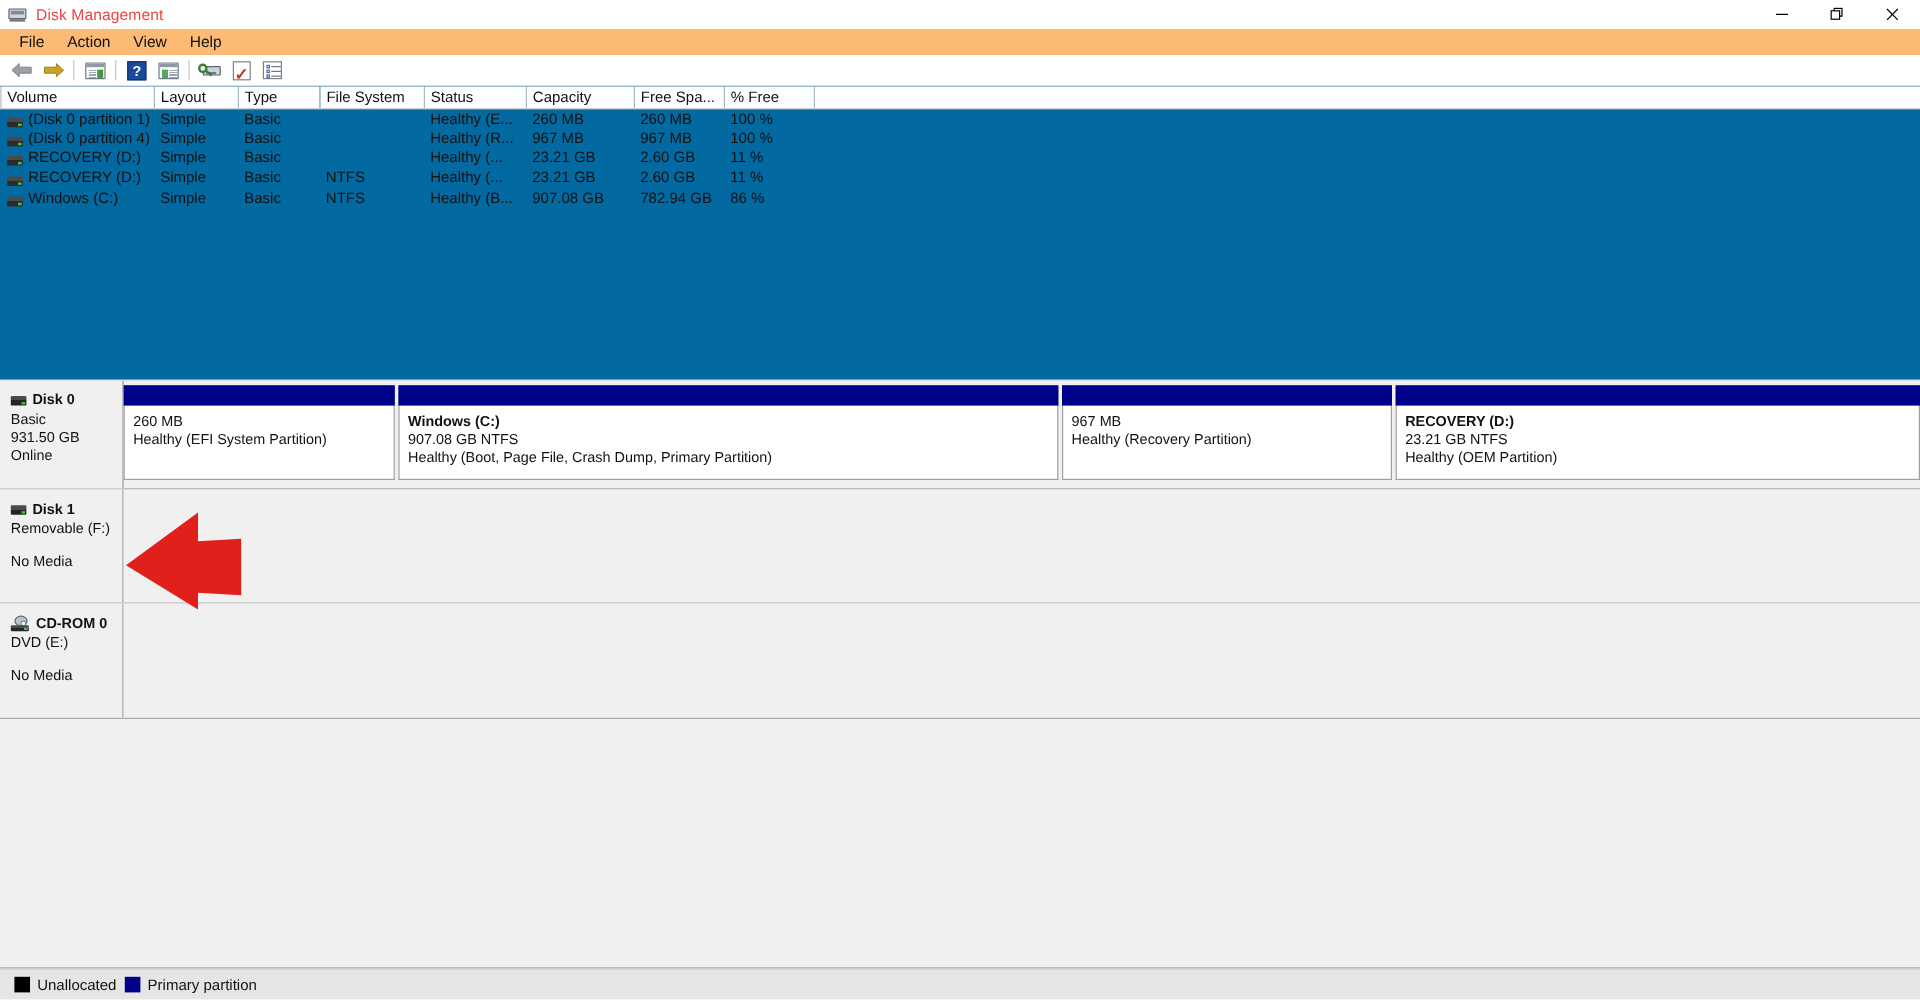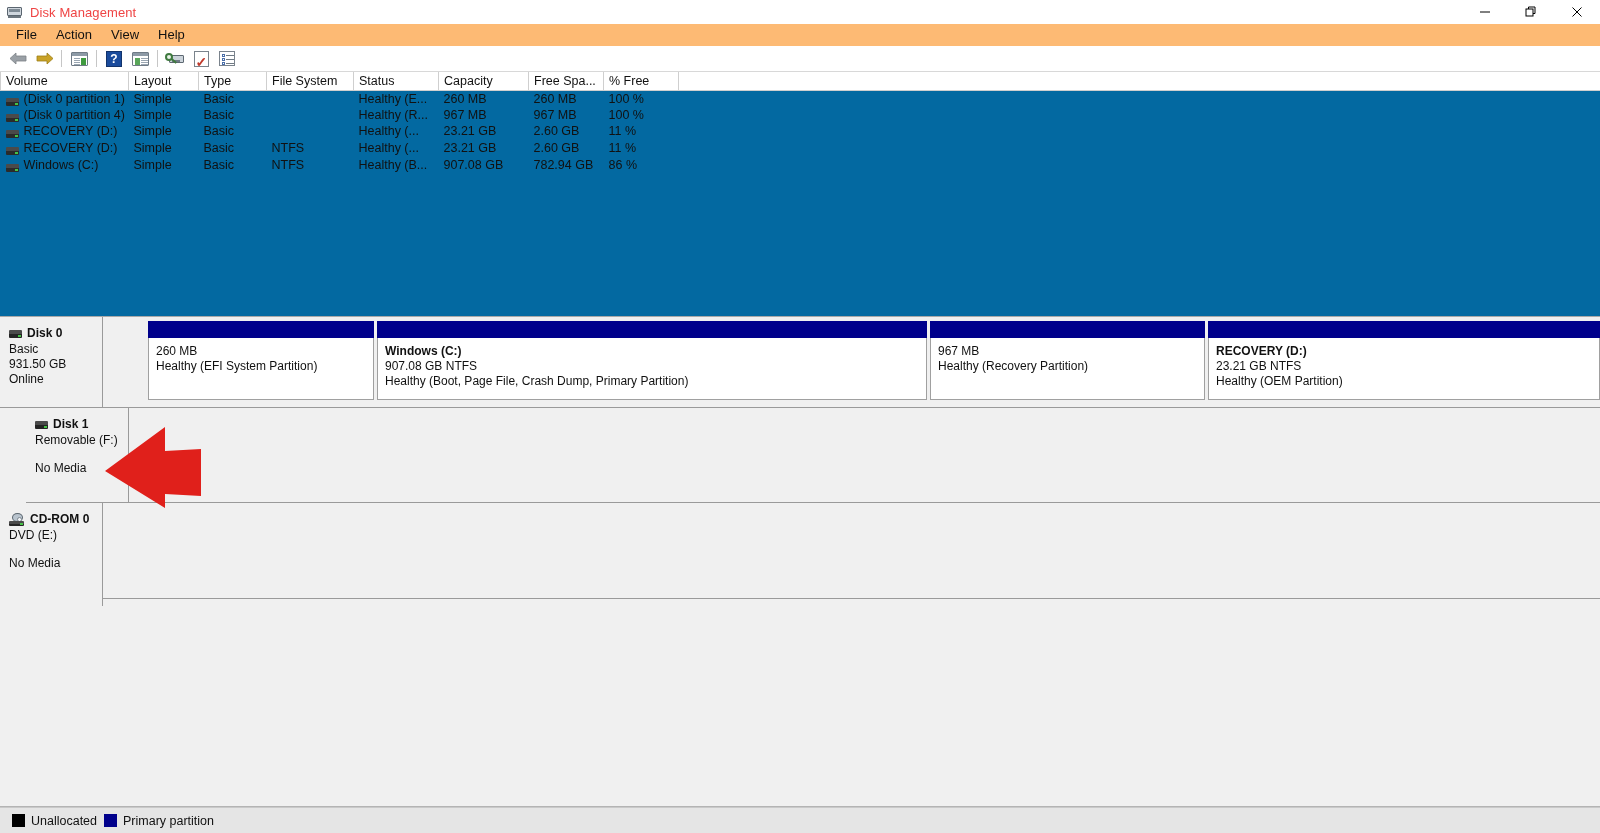--- a/index.html
+++ b/index.html
@@ -253,23 +253,23 @@
     background: #f0f0f0;
     overflow: hidden;
     border-bottom: 1px solid #b4b4b4;
   }
   .diskrow {
     display: flex;
     border-bottom: 1px solid #9a9a9a;
     background: #f0f0f0;
     position: relative;
   }
-  .diskrow.d0 { height: 91px; gap: 45px; }
-  .diskrow.d1 { height: 95px; margin-left: 26px; }
-  .diskrow.cd { height: 96px; flex-direction: column; }
+  .diskrow.d0 { height: 91px; }
+  .diskrow.d1 { height: 95px; }
+  .diskrow.cd { height: 96px; }
 
   .diskhead {
     width: 103px;
     flex: 0 0 103px;
     border-right: 1px solid #9a9a9a;
     background: #f0f0f0;
     padding: 9px 0 0 9px;
     font-size: 12px;
     color: #111;
     line-height: 15px;

